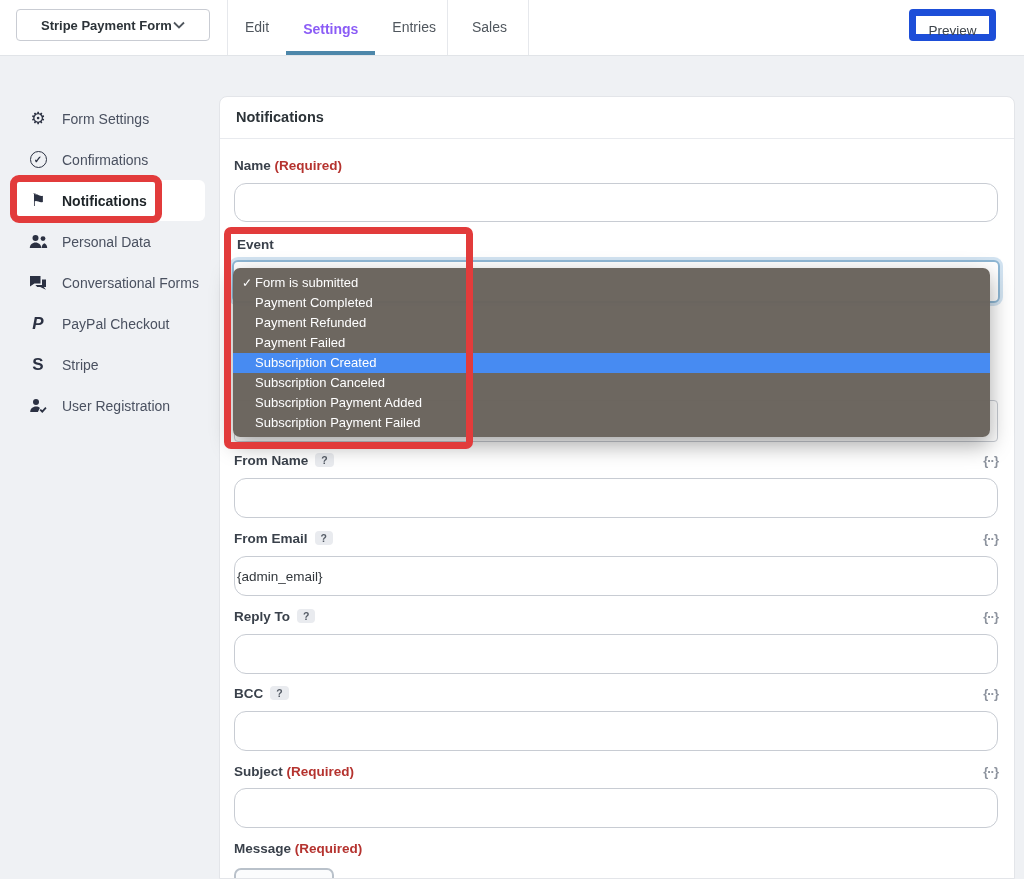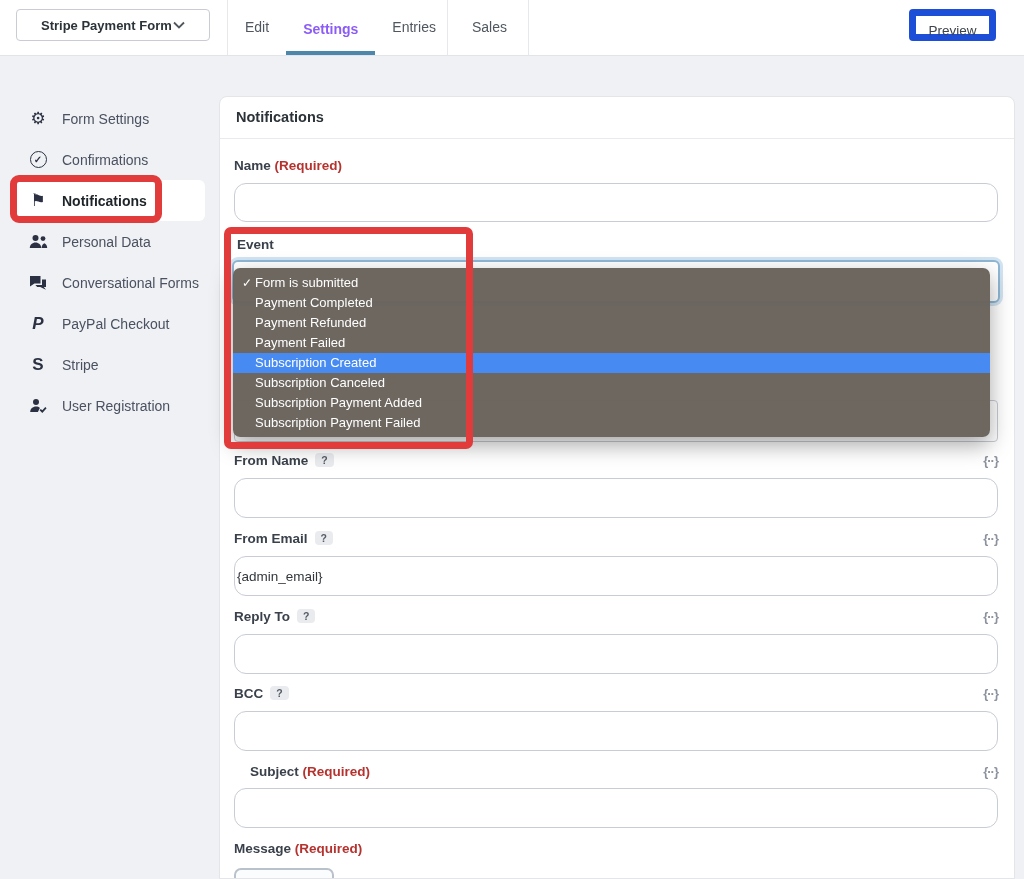--- a/index.html
+++ b/index.html
@@ -165,21 +165,21 @@
   </div>
   <span class="smarttag" style="top:512px;">{··}</span>
   <input class="f-input" style="top: 537px;">
 
   <div class="f-label" style="top:589px;">
     <span>BCC</span><span class="help-badge">?</span>
   </div>
   <span class="smarttag" style="top:589px;">{··}</span>
   <input class="f-input" style="top: 614px;">
 
-  <div class="f-label" style="top:667px;margin-left:16px;">
+  <div class="f-label" style="top:667px;">
     <span>Subject</span>&nbsp;<span class="req">(Required)</span>
   </div>
   <span class="smarttag" style="top:667px;">{··}</span>
   <input class="f-input" style="top: 691px;">
 
   <div class="f-label" style="top:744px;">
     <span>Message</span>&nbsp;<span class="req">(Required)</span>
   </div>
   <div class="partial-btn"></div>
 </div>

